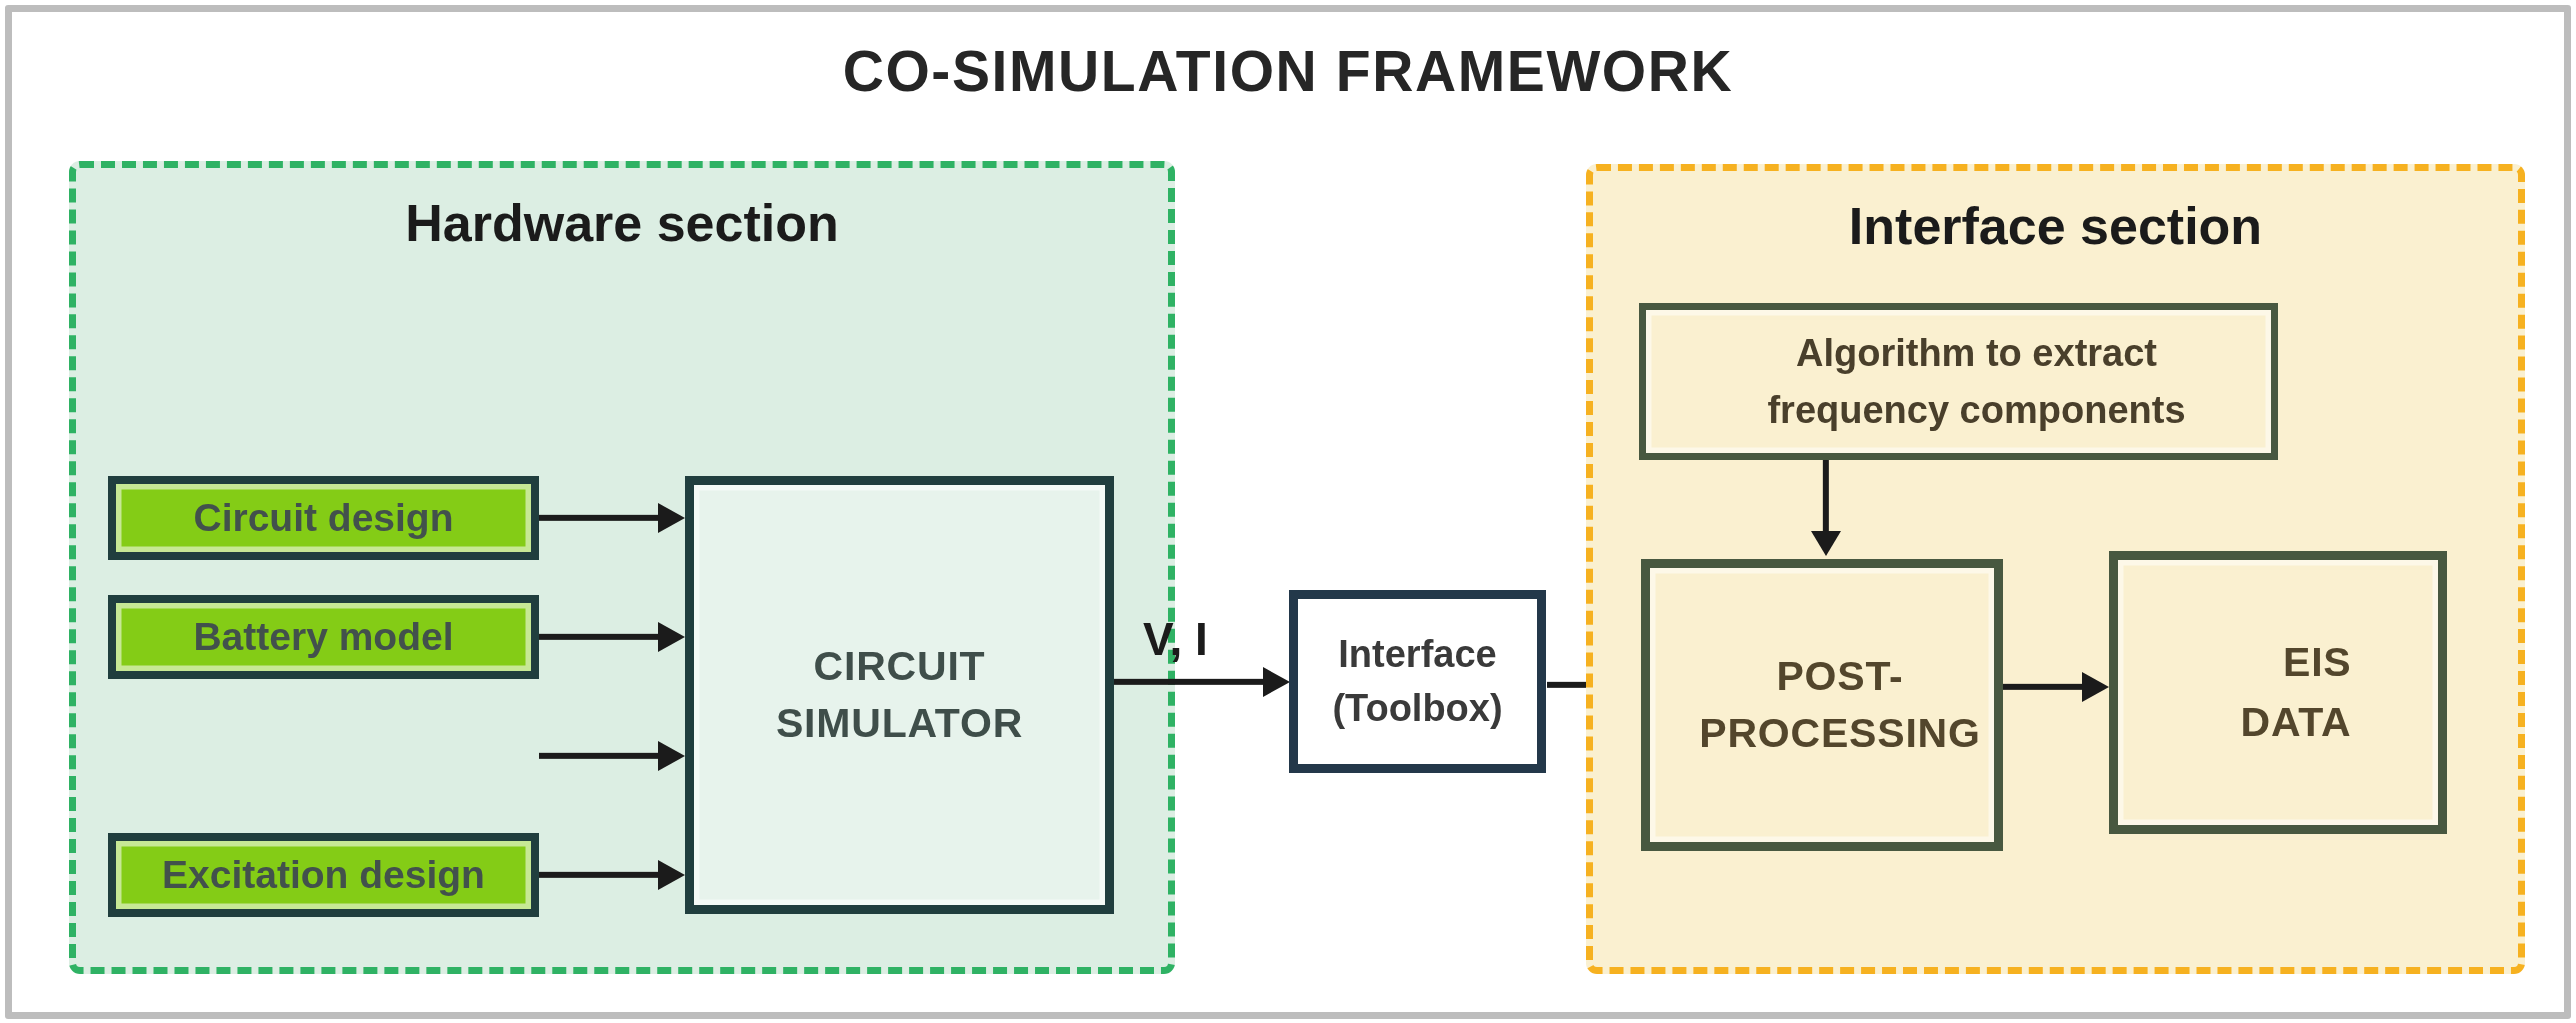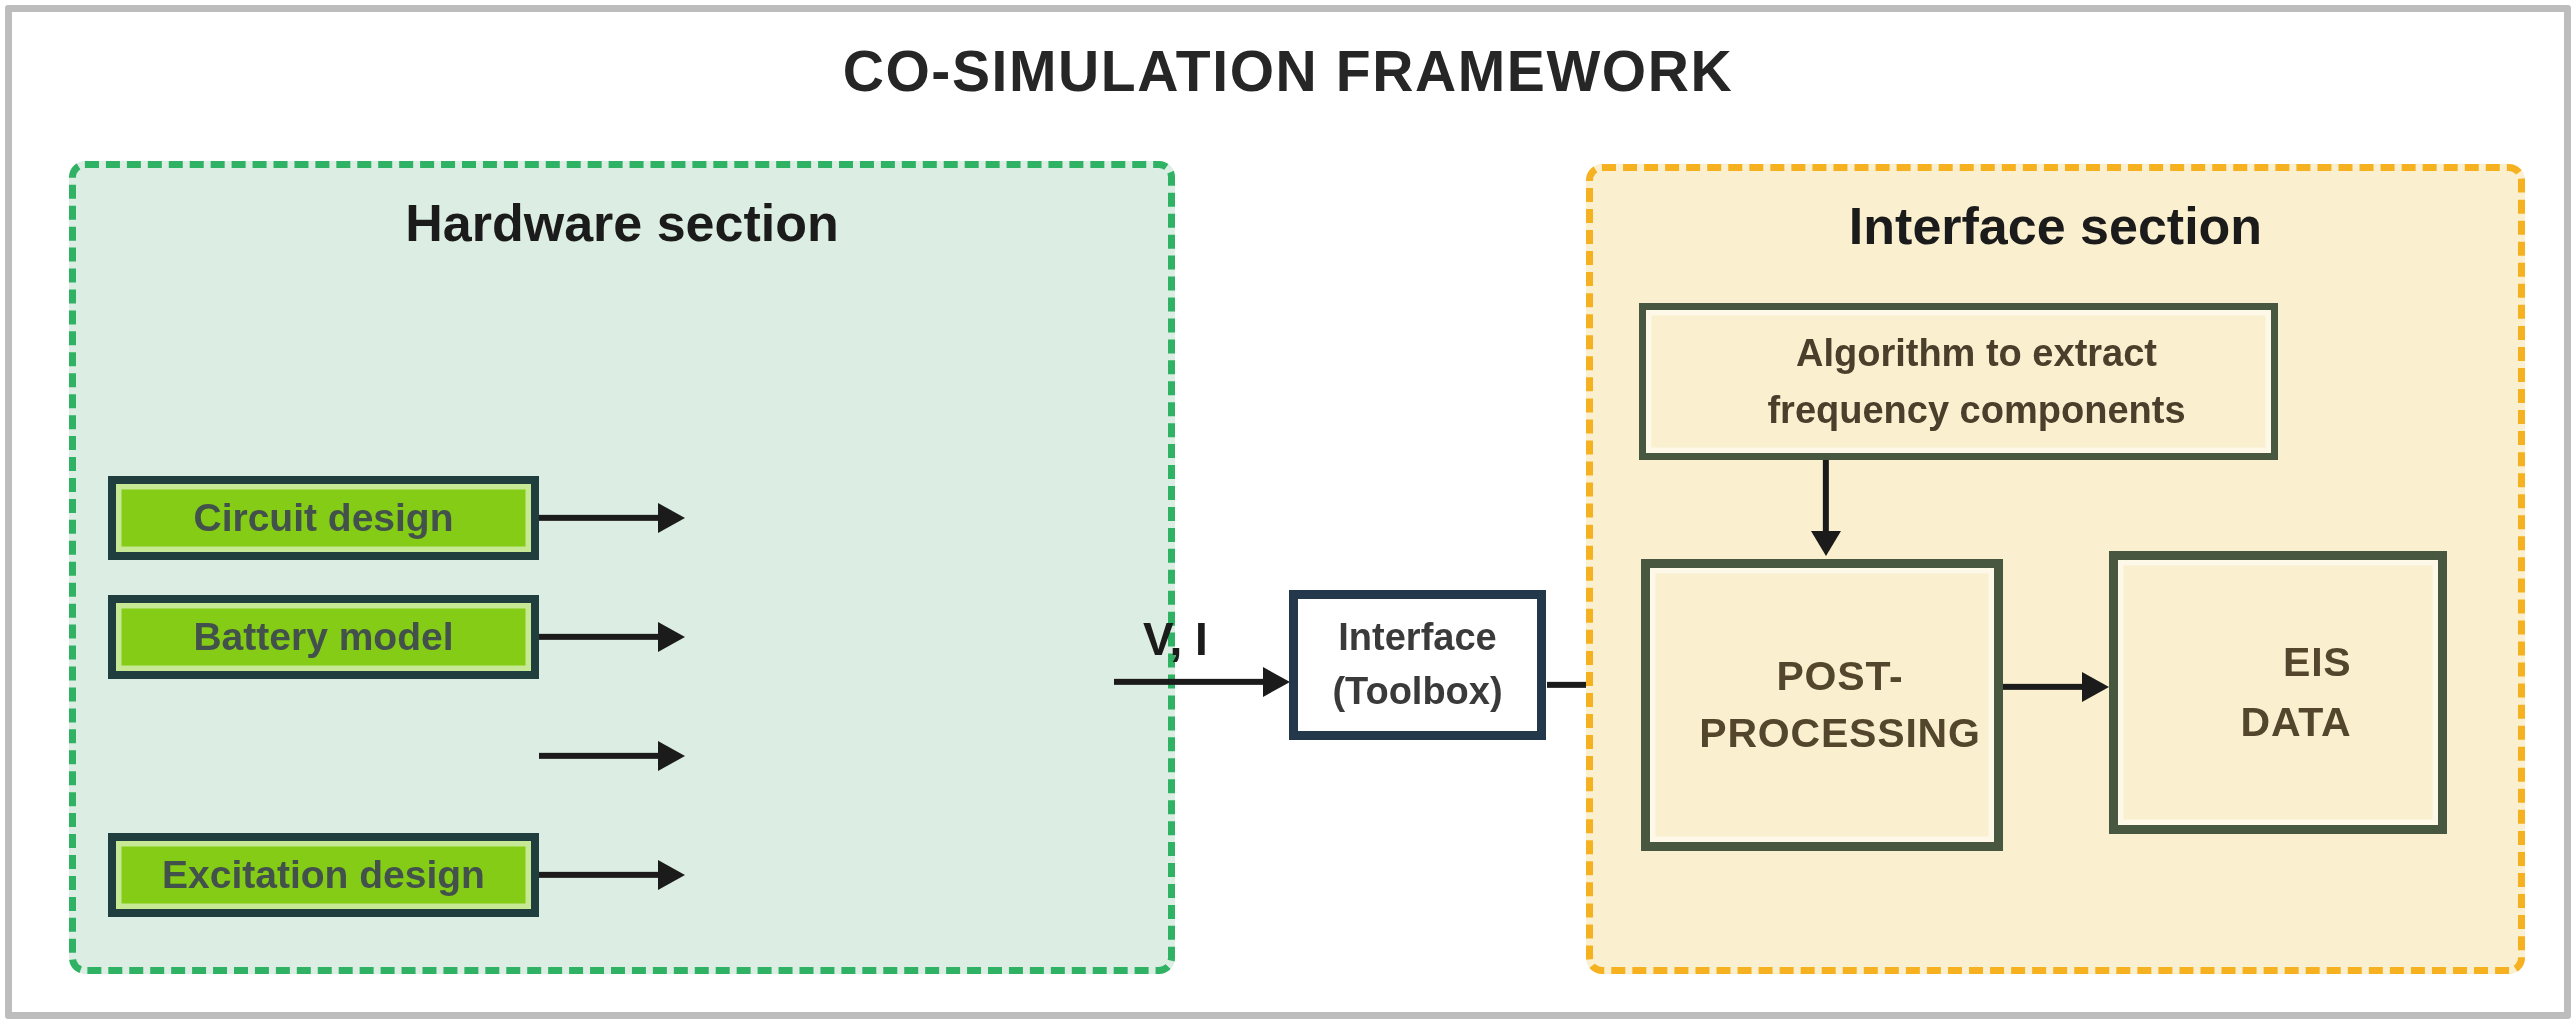--- a/index.html
+++ b/index.html
@@ -18,21 +18,21 @@
   }
   .page-title{
     position:absolute; left:0; right:0; top:38px;
     text-align:center;
     font-size:57px; font-weight:700; letter-spacing:1.6px;
     color:#262626;
   }
   
   .section{
     position:absolute;
-    border-radius:16px;
+    border-radius:11px;
   }
   .section.hw{
     left:69px; top:161px; width:1092px; height:799px;
     background:#dceee3;
     border:7px dashed #2fb264;
   }
   .section.sw{
     left:1586px; top:164px; width:925px; height:796px;
     background:#faf0d0;
     border:7px dashed #f6b120;
@@ -58,21 +58,21 @@
   }
   .hw-sim{
     left:685px; top:476px; width:429px; height:438px;
     background:#e7f3ec;
     border:9.4px solid #203e3e;
     box-shadow:inset 0 0 0 5.5px rgba(255,255,255,0.55);
     font-size:41px; font-weight:700; color:#3f4e4a;
     letter-spacing:0.8px; line-height:1.4;
   }
   .interface-box{
-    left:1289px; top:590px; width:257px; height:150px;
+    left:1289px; top:590px; width:257px; height:183px;
     background:#ffffff;
     border:9.4px solid #23384a;
     font-size:38px; font-weight:700; color:#3a3a3a;
     line-height:1.42;
     text-align:center;
   }
   .sw-box{
     background:#faf0d0;
     border:9.4px solid #485840;
     box-shadow:inset 0 0 0 5.5px rgba(255,255,255,0.5);
@@ -140,20 +140,26 @@
   <div class="node hw-input" style="top:476px;">
     <span>Circuit design</span>
   </div>
   <div class="node hw-input" style="top:595px;">
     <span>Battery model</span>
   </div>
   <div class="node hw-input" style="top:833px;">
     <span>Excitation design</span>
   </div>
 
+  <div class="node hw-sim">
+    <div>
+      <div>CIRCUIT</div>
+      <div>SIMULATOR</div>
+    </div>
+  </div>
 
   <div class="arrow-h" style="left:539px;width:146px;top:502px;">
     <div class="shaft"></div>
       <div class="head"></div>
   </div>
   <div class="arrow-h" style="left:539px;width:146px;top:621px;">
     <div class="shaft"></div>
       <div class="head"></div>
   </div>
   <div class="arrow-h" style="left:539px;width:146px;top:740px;">

